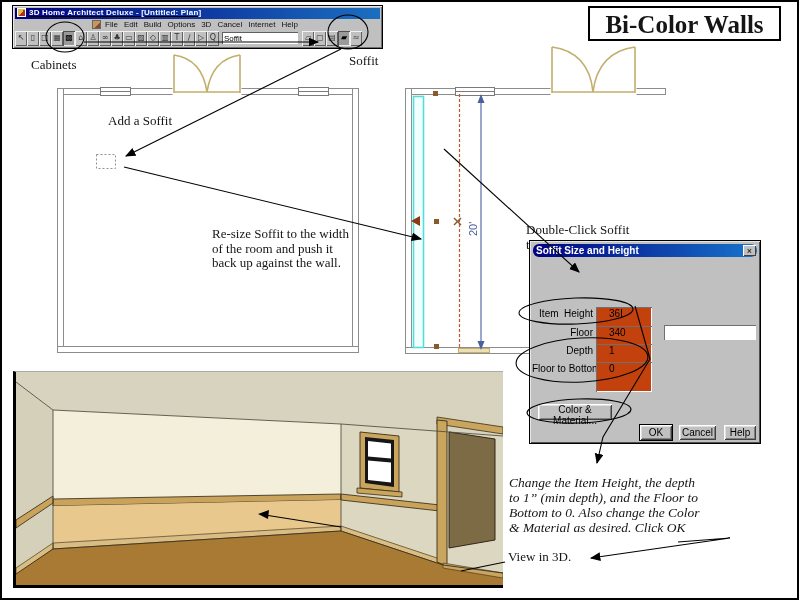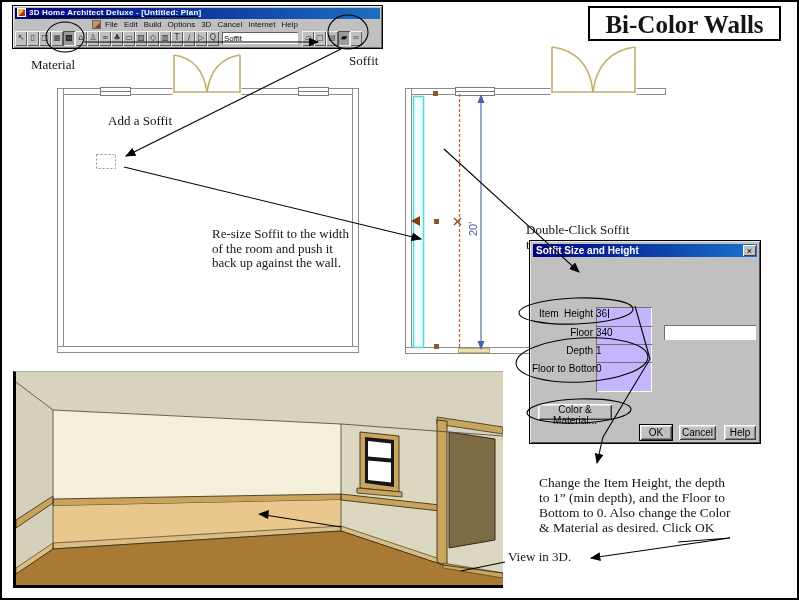--- a/index.html
+++ b/index.html
@@ -37,30 +37,30 @@
 
   
   .note{font-size:13px; line-height:14.5px; white-space:pre-line;}
   .note-lg{font-size:13.5px; line-height:15px;}
 
   
   .dialog{left:527px; top:238px; width:230px; height:202px; background:#c0c0c0;
     border:1px solid #000; box-shadow:inset 1px 1px 0 #e6e6e6, inset -1px -1px 0 #505050; font-size:10px;}
   .dlg-title{position:absolute; left:3px; top:3px; right:3px; height:13px;
     background:linear-gradient(90deg,#000080,#1874cc); color:#fff; font-weight:bold;
-    font-size:10px; line-height:13px; padding-left:3px; box-sizing:border-box;}
+    font-size:10px; line-height:13px; padding-left:3px; box-sizing:border-box;border-radius:6px;}
   .dlg-close{position:absolute; right:1px; top:1px; width:13px; height:11px; background:#c0c0c0;
     border:none; box-shadow:inset 1px 1px 0 #fff, inset -1px -1px 0 #404040;
     font-size:9px; line-height:10px; text-align:center; padding:0; color:#000;}
   .dlg-row{position:absolute; left:0; width:100%; height:14px;}
   .dlg-row[data-idx="0"]{top:66px;} .dlg-row[data-idx="1"]{top:85px;}
   .dlg-row[data-idx="2"]{top:103px;} .dlg-row[data-idx="3"]{top:121px;}
   .dlg-label{position:absolute; left:2px; width:61px; text-align:right; white-space:pre; line-height:14px; color:#000;}
-  .dlg-input{position:absolute; left:66px; width:56px; height:30px; background:#c4b5fd;
-    box-shadow:inset 1px 1px 0 #707070, inset -1px -1px 0 #fff; line-height:13px; padding-left:0; box-sizing:border-box;}
+  .dlg-input{position:absolute; left:66px; width:56px; height:30px; background:#c2410c;
+    box-shadow:inset 1px 1px 0 #707070, inset -1px -1px 0 #fff; line-height:13px; padding-left:13px; box-sizing:border-box;}
   .dlg-row[data-idx="0"] .dlg-val::after{content:""; display:inline-block; width:1px; height:9px; background:#000; margin-left:1px; vertical-align:-1px;}
   .dlg-extra{left:134px; top:84px; width:92px; height:15px; background:#fff;
     box-shadow:inset 1px 1px 0 #707070, inset -1px -1px 0 #fff;}
   .btn95{position:absolute; background:#c0c0c0; border:none; font-size:10px; padding:0;
     box-shadow:inset 1px 1px 0 #fff, inset -1px -1px 0 #404040, inset 2px 2px 0 #dfdfdf, inset -2px -2px 0 #808080; color:#000;}
   .btn-cm{left:8px; top:163px; width:74px; height:16px;}
   .btn-ok{left:110px; top:184px; width:32px; height:15px; outline:1px solid #000;}
   .btn-cancel{left:149px; top:184px; width:37px; height:15px;}
   .btn-help{left:194px; top:184px; width:32px; height:15px;}
 
@@ -193,29 +193,29 @@
         <button class="tbtn2" data-idx="3">▰</button>
         <button class="tbtn2" data-idx="4">≈</button>
       </span>
   </div>
 </div>
 
 <div class="abs titlebox serif">
   <span>Bi-Color Walls</span>
 </div>
 
-<div class="abs serif note" style="left:29px; top:56px;">Material</div>
+<div class="abs serif note" style="left:29px; top:56px;">Cabinets</div>
 <div class="abs serif note" style="left:347px; top:52px;">Soffit</div>
 <div class="abs serif note" style="left:106px; top:112px;">Add a Soffit</div>
 <div class="abs serif note" style="left:210px; top:225px; width:170px;">Re-size Soffit to the width
 of the room and push it
 back up against the wall.</div>
 <div class="abs serif note" style="left:524px; top:180px; width:140px;margin-top:41px;">Double-Click Soffit
 to open it’s dialog box.</div>
-<div class="abs serif note note-lg" style="left:537px; top:473px; width:230px;">Change the Item Height, the depth
+<div class="abs serif note note-lg" style="left:507px; top:473px; width:230px;font-style:italic;">Change the Item Height, the depth
 to 1” (min depth), and the Floor to
 Bottom to 0. Also change the Color
 &amp; Material as desired.  Click OK</div>
 <div class="abs serif note" style="left:506px; top:548px;">View in 3D.</div>
 
 <div class="abs view3d">
 <svg width="487" height="213" viewBox="0 0 487 213">
   <rect width="487" height="213" fill="#ffffff"></rect>
   <path d="M0,0 H487 V64 L325,52 37,38 0,10 Z" fill="#d8d3bf"></path>
   <path d="M0,10 L37,38 V177 L0,202 Z" fill="#d5d0ba"></path>

